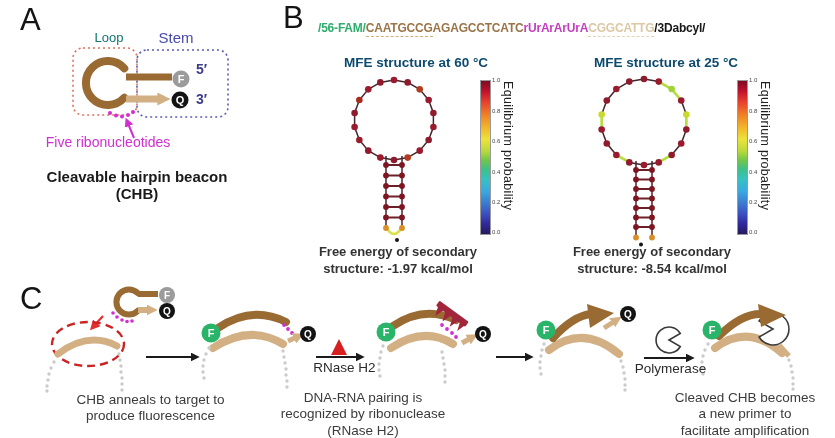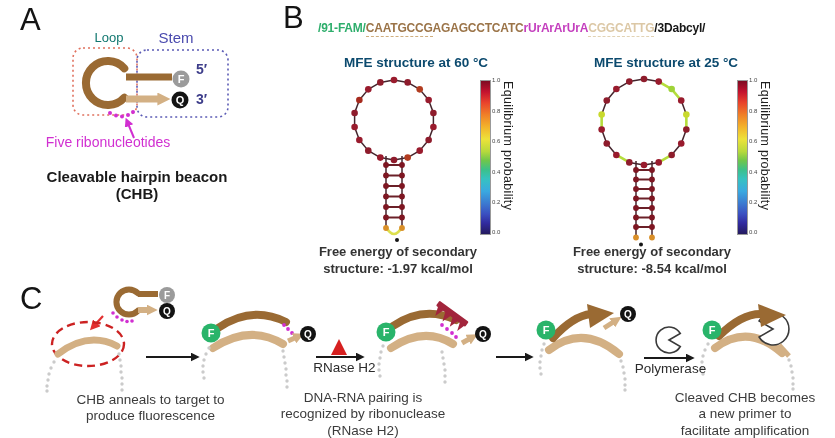--- a/index.html
+++ b/index.html
@@ -80,21 +80,21 @@
   <div class="abs loop-lab ctr" style="left:83px;top:30px;width:52px">Loop</div>
   <div class="abs stem-lab ctr" style="left:150px;top:29px;width:52px">Stem</div>
   <div class="abs prime" style="left:196px;top:61px">5′</div>
   <div class="abs prime" style="left:196px;top:91px">3′</div>
   <div class="abs chb-cap ctr" style="left:28px;top:168px;width:218px">Cleavable hairpin beacon (CHB)</div>
   <div class="abs ribo ctr" style="left:28px;top:134px;width:160px">Five ribonucleotides</div>
 
   <div class="abs panel-label" style="left:283px;top:0px">B</div>
 
   <div class="abs seq" style="left:318px;top:21px">
-    <span class="s-fam">/91-FAM/</span><span class="s-stem5">CAATGCCG</span><span class="s-loop">AGAGCCTCATC</span><span class="s-rna">rUrArArUrA</span><span class="s-stem3">CGGCATTG</span><span class="s-dab">/3Dabcyl/</span>
+    <span class="s-fam">/56-FAM/</span><span class="s-stem5">CAATGCCG</span><span class="s-loop">AGAGCCTCATC</span><span class="s-rna">rUrArArUrA</span><span class="s-stem3">CGGCATTG</span><span class="s-dab">/3Dabcyl/</span>
   </div>
 
   <div class="abs mfe-title ctr" style="left:336px;top:55px;width:160px">MFE structure at 60 °C</div>
   <svg id="mfe-60" class="abs" style="left:324px;top:68px" width="145" height="180" viewBox="0 0 145 180">
       <line x1="70" y1="12" x2="83.68080573302676" y2="14.412295168563666" stroke="#44242c" stroke-width="1.5"></line>
       <line x1="83.68080573302676" y1="14.412295168563666" x2="95.71150438746157" y2="21.35822227524088" stroke="#44242c" stroke-width="1.5"></line>
       <line x1="95.71150438746157" y1="21.35822227524088" x2="104.64101615137754" y2="32" stroke="#44242c" stroke-width="1.5"></line>
       <line x1="104.64101615137754" y1="32" x2="109.39231012048832" y2="45.05407289332278" stroke="#44242c" stroke-width="1.5"></line>
       <line x1="109.39231012048832" y1="45.05407289332278" x2="109.39231012048832" y2="58.94592710667722" stroke="#44242c" stroke-width="1.5"></line>
       <line x1="109.39231012048832" y1="58.94592710667722" x2="104.64101615137756" y2="72" stroke="#44242c" stroke-width="1.5"></line>

